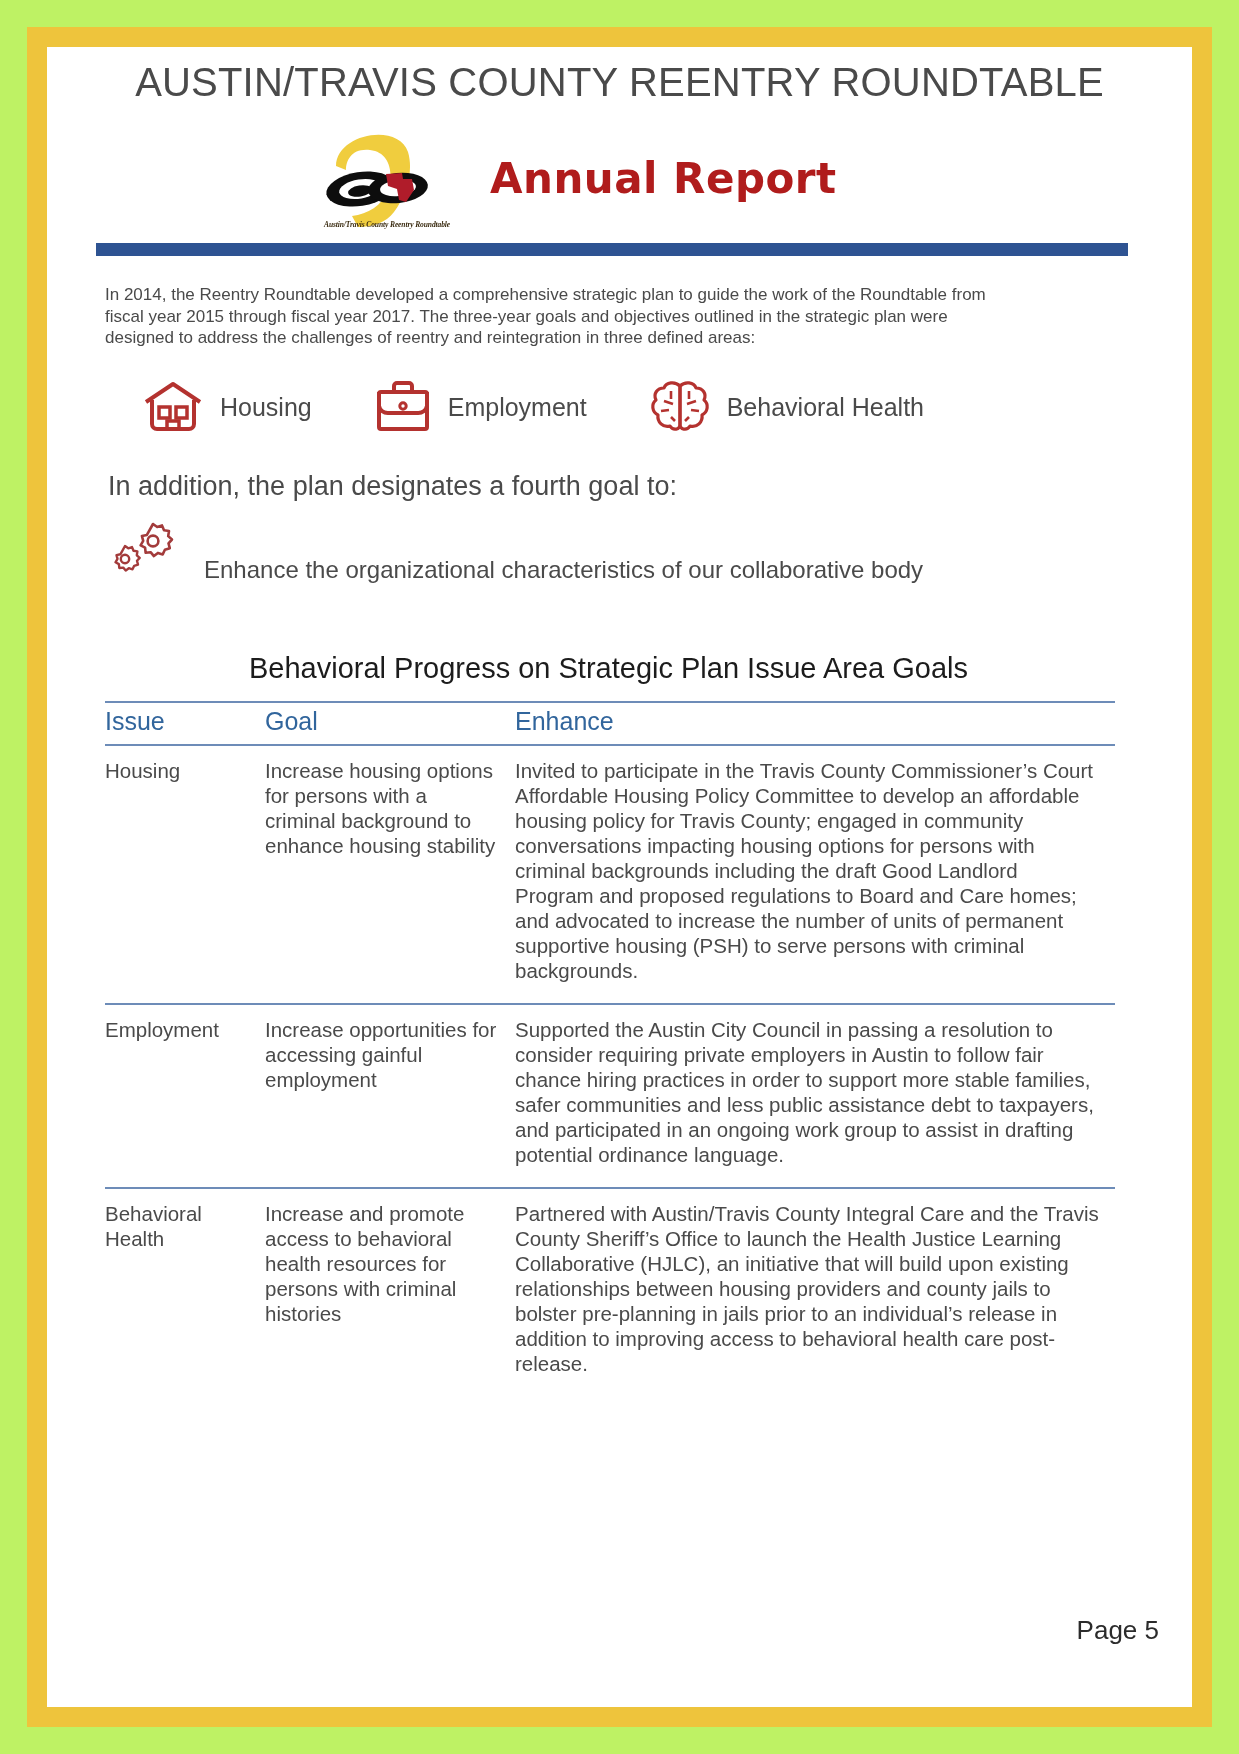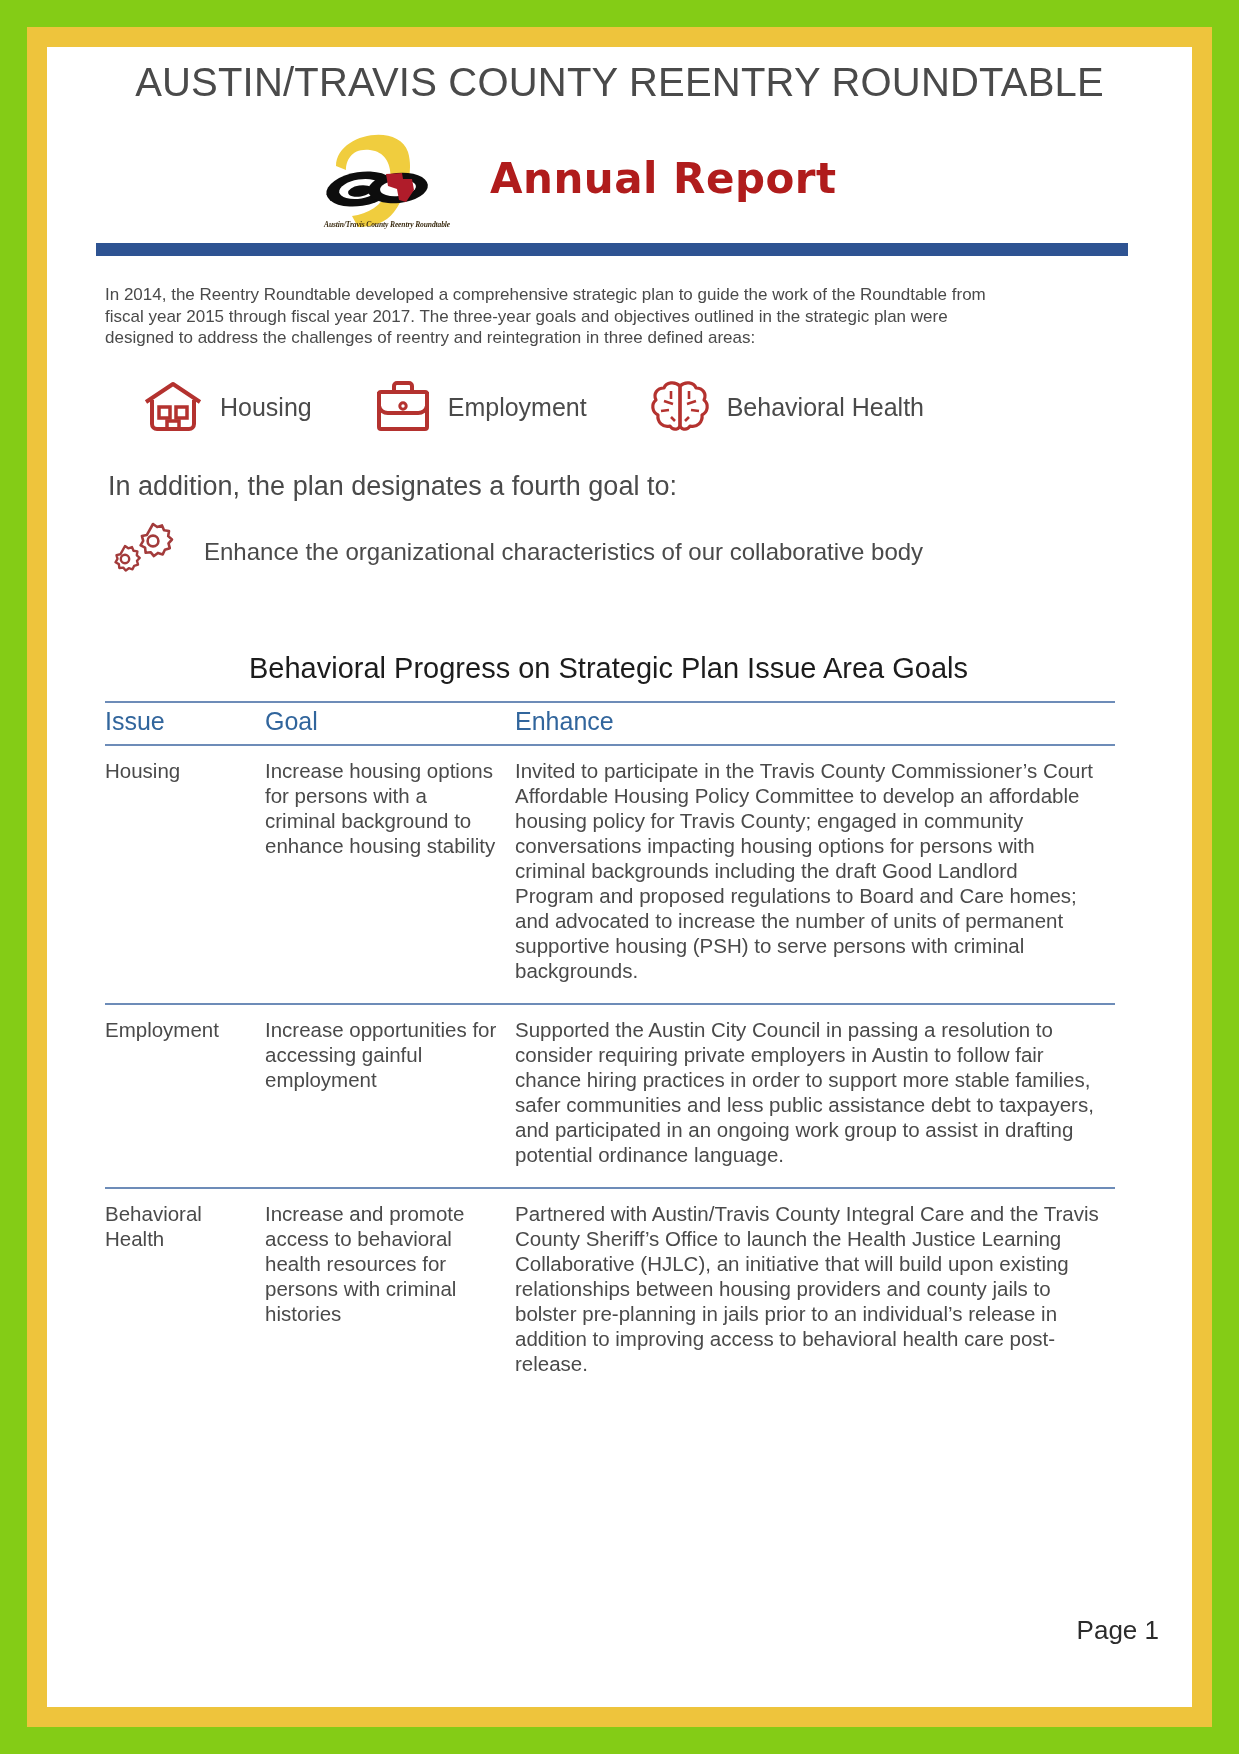--- a/index.html
+++ b/index.html
@@ -7,21 +7,21 @@
     padding: 0;
     background: #ffffff;
   }
   body {
     font-family: "Liberation Sans", sans-serif;
   }
   .page {
     position: relative;
     width: 1239px;
     height: 1754px;
-    background: #84cc16;
+    background: #bef264;
     box-sizing: border-box;
     overflow: hidden;
     padding-left: 44px;
   }
   
   .gold-frame {
     position: absolute;
     left: 27px;
     top: 27px;
     right: 27px;
@@ -115,21 +115,21 @@
   }
   .icon-red { stroke: #b4322f; fill: none; stroke-width: 5; }
 
   .fourth-line {
     margin: 34px 0 0 36px;
     font-size: 27px;
     color: #4a4a4a;
   }
   .fourth-goal-row {
     display: flex;
-    align-items: center;
+    align-items: flex-end;
     margin: 18px 0 0 38px;
   }
   .fourth-goal-text {
     font-size: 24px;
     color: #4a4a4a;
     margin-left: 20px;
   }
 
   
   .table-heading {
@@ -316,14 +316,14 @@
         <tr>
           <td class="issue-cell">Behavioral Health</td>
           <td>Increase and promote access to behavioral health resources for persons with criminal histories</td>
           <td class="prog-cell">Partnered with Austin/Travis County Integral Care and the Travis County Sheriff’s Office to launch the Health Justice Learning Collaborative (HJLC), an initiative that will build upon existing relationships between housing providers and county jails to bolster pre-planning in jails prior to an individual’s release in addition to improving access to behavioral health care post-release.</td>
         </tr>
       </tbody>
     </table>
 
   </div>
 
-  <div class="page-num">Page 1</div>
+  <div class="page-num">Page 5</div>
 </div>
 
 </body></html>

